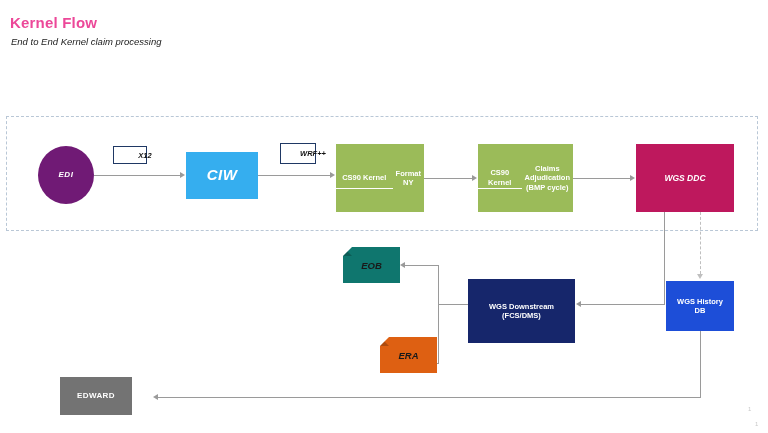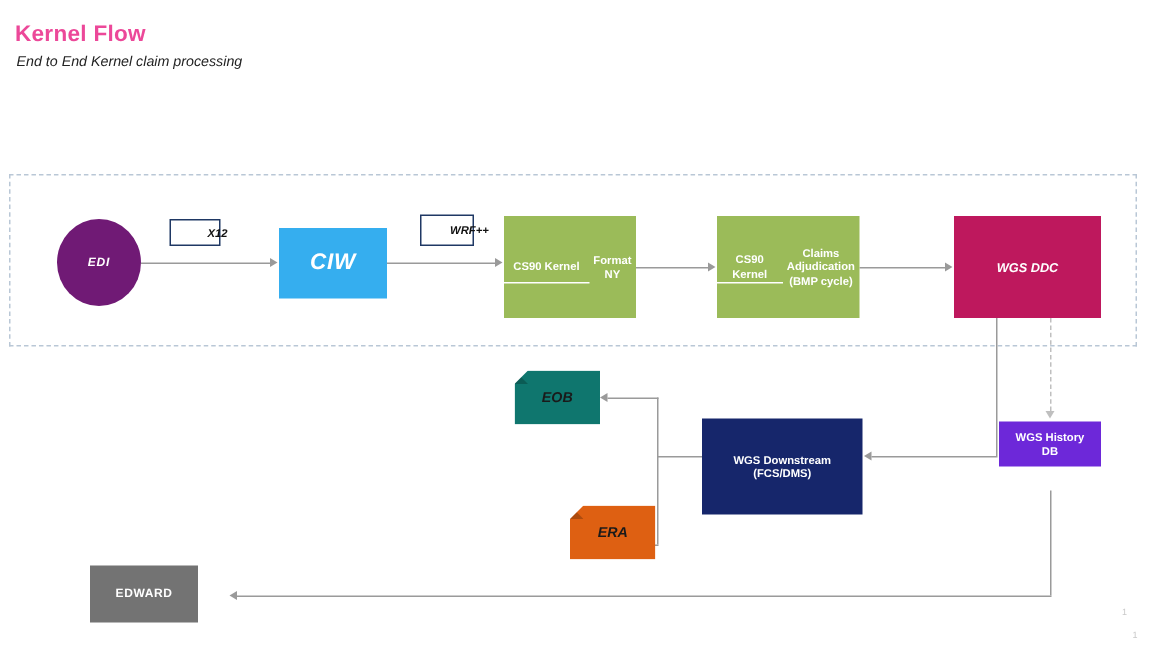--- a/index.html
+++ b/index.html
@@ -138,22 +138,22 @@
     font-size: 8.5px;
     font-style: italic;
     font-weight: bold;
   }
 
   
   #history-db {
     left: 666px;
     top: 281px;
     width: 68px;
-    height: 30px;
-    background: #6d28d9;
+    height: 50px;
+    background: #1d4ed8;
     font-size: 7.5px;
     justify-content: center;
   }
 
   
   #downstream {
     left: 468px;
     top: 279px;
     width: 107px;
     height: 64px;

